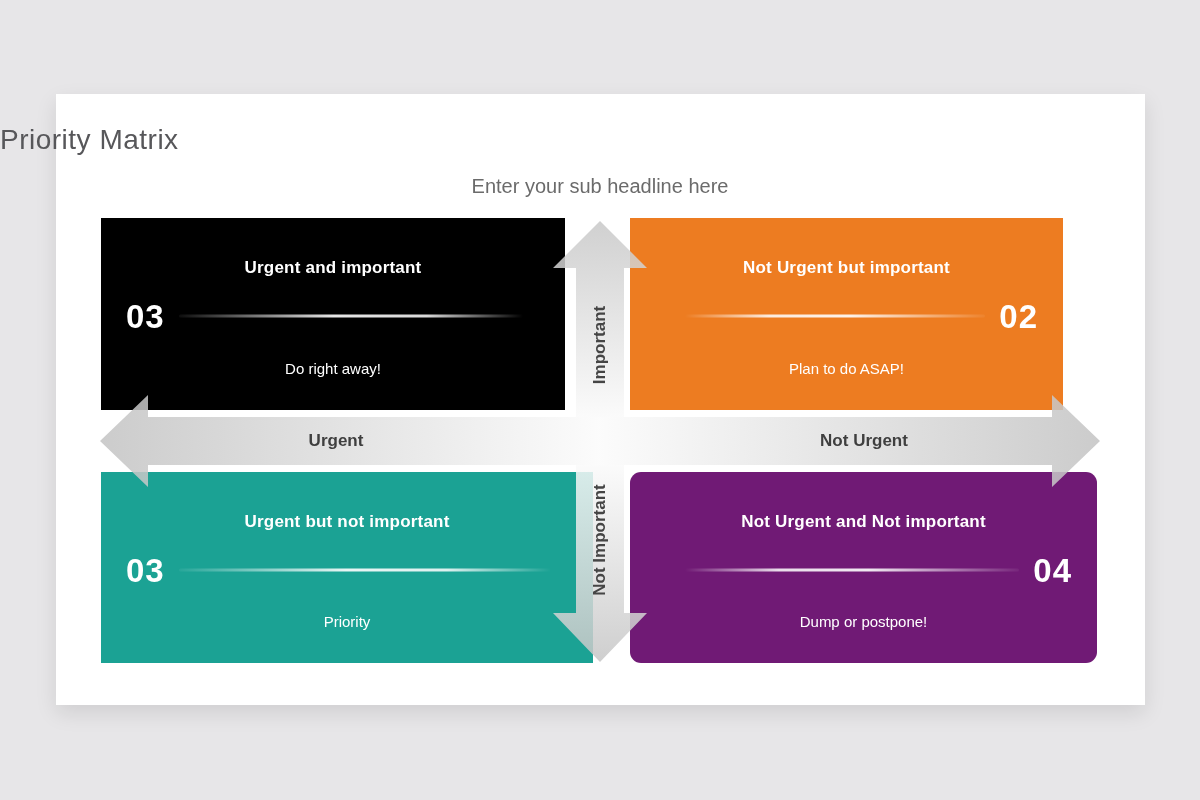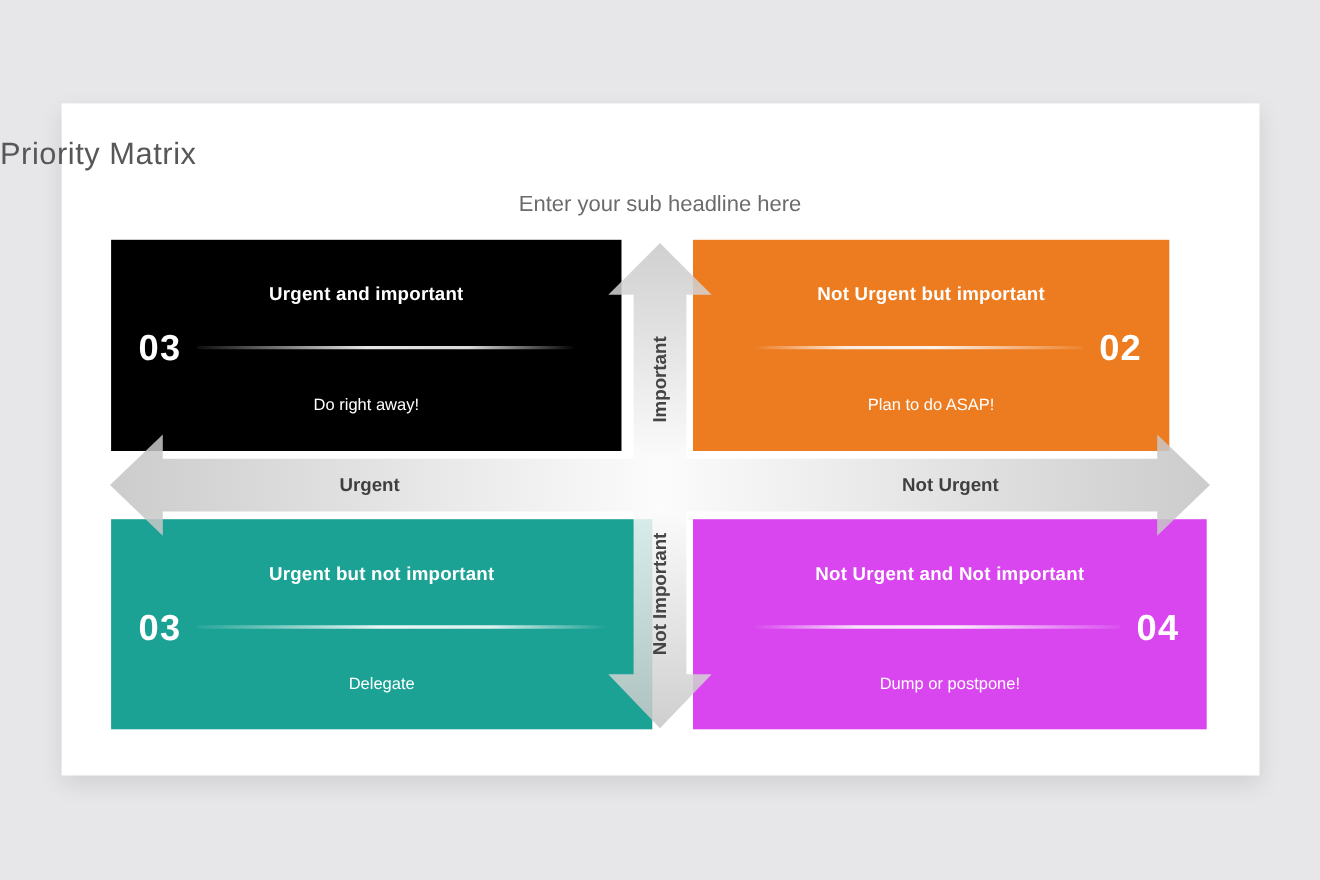--- a/index.html
+++ b/index.html
@@ -92,24 +92,24 @@
     </div>
     <div class="q-caption">Plan to do ASAP!</div>
   </div>
 
   <div class="quadrant q3" style="background: rgb(27, 162, 148); padding-left: 28px;">
     <div class="q-title">Urgent but not important</div>
     <div class="q-numrow numrow-left">
       <span class="q-number">03</span>
       <span class="q-line"></span>
     </div>
-    <div class="q-caption">Delegate</div>
+    <div class="q-caption">Priority</div>
   </div>
 
-  <div class="quadrant q4" style="background: #d946ef;">
+  <div class="quadrant q4" style="background: #701a75; border-radius: 11px;">
     <div class="q-title">Not Urgent and Not important</div>
     <div class="q-numrow numrow-right">
       <span class="q-line"></span>
       <span class="q-number">04</span>
     </div>
     <div class="q-caption">Dump or postpone!</div>
   </div>
 
   <svg class="arrows" width="1200" height="800" viewBox="0 0 1200 800">
     <defs>

